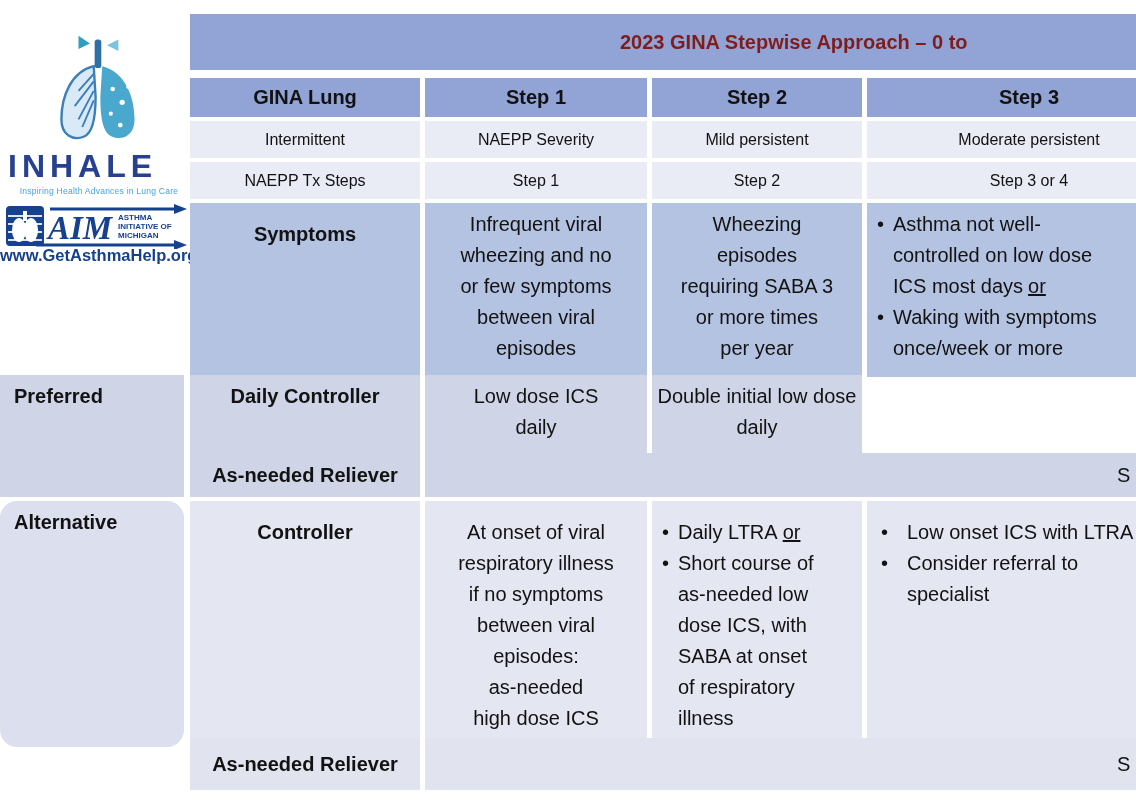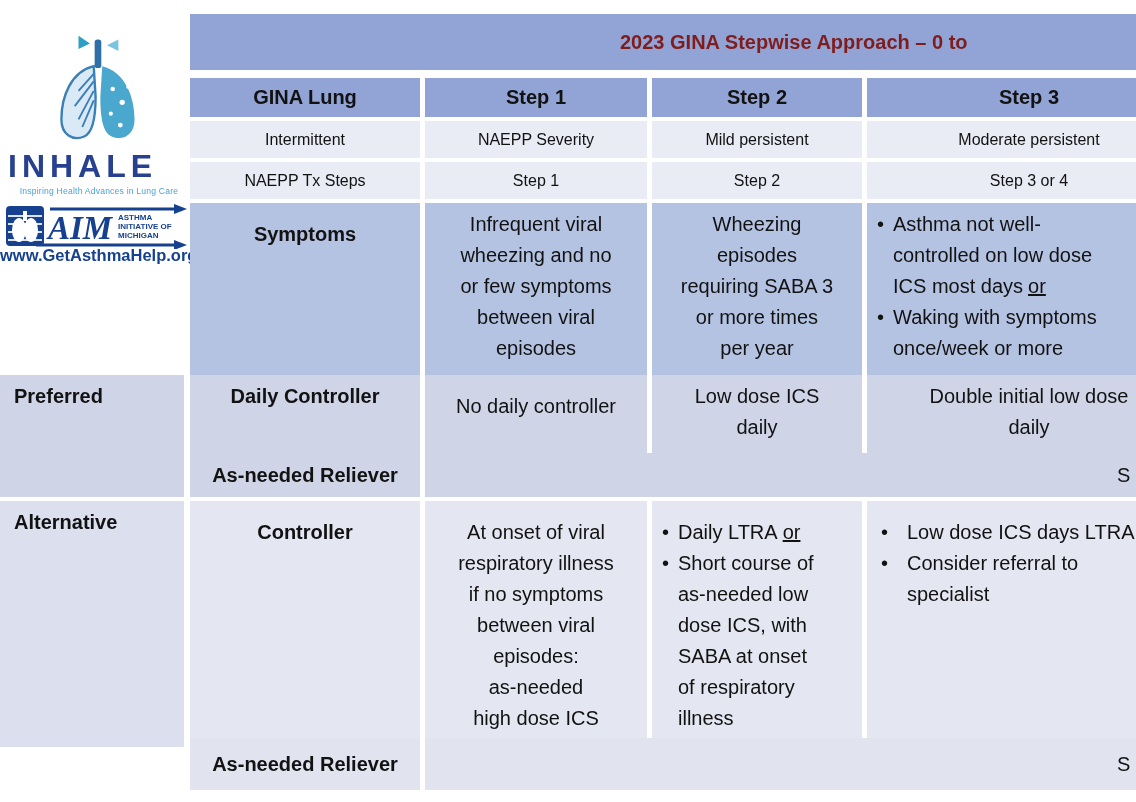--- a/index.html
+++ b/index.html
@@ -73,21 +73,21 @@
   .row-daily .cell{height:74px;}
   .row-rel1 .cell{height:44px;}
   .row-controller .cell{height:234px;}
   .row-rel2 .cell{height:52px;}
   .side{
     position:absolute;left:0;width:184px;
     font-size:20px;font-weight:700;
     padding:10px 0 0 14px;box-sizing:border-box;
   }
   .side-pref{top:375px;height:122px;background:var(--preferred-row);}
-  .side-alt{top:501px;height:246px;background:var(--alt-left);}
+  .side-alt{top:501px;height:246px;background:var(--alt-left);border-radius:17px;}
   .span-rest{grid-column:2/5;}
   .fragment{
     position:absolute;left:692px;top:50%;transform:translateY(-50%);
     font-size:20px;white-space:nowrap;
   }
   .bullets{
     display:flex;flex-direction:column;align-items:flex-start;
     text-align:left;width:100%;box-sizing:border-box;
   }
   .brow{display:flex;align-items:flex-start;}
@@ -198,21 +198,20 @@
 
   <div class="side side-pref">
     <span>Preferred</span>
   </div>
   <div class="side side-alt">
     <span>Alternative</span>
   </div>
 
   <div class="trow row-daily">
     <div class="cell bg-pref bold top pt6">Daily Controller</div>
-    <div class="cell bg-pref top pt8">No daily controller</div>
     <div class="cell bg-pref top pt6">
       <span class="ml">Low dose ICS
 daily</span>
     </div>
     <div class="cell bg-pref top pt6">
       <span class="ml">Double initial low dose
 daily</span>
     </div>
   </div>
 
@@ -248,21 +247,21 @@
 SABA at onset
 of respiratory
 illness</span>
         </div>
       </div>
     </div>
     <div class="cell bg-alt top pt8">
       <div class="bullets pl14">
         <div class="brow">
           <span class="bdot bdot-wide">•</span>
-          <span class="btext">Low dose ICS days LTRA</span>
+          <span class="btext">Low onset ICS with LTRA</span>
         </div>
         <div class="brow">
           <span class="bdot bdot-wide">•</span>
           <span class="btext">Consider referral to
 specialist</span>
         </div>
       </div>
     </div>
   </div>
 

